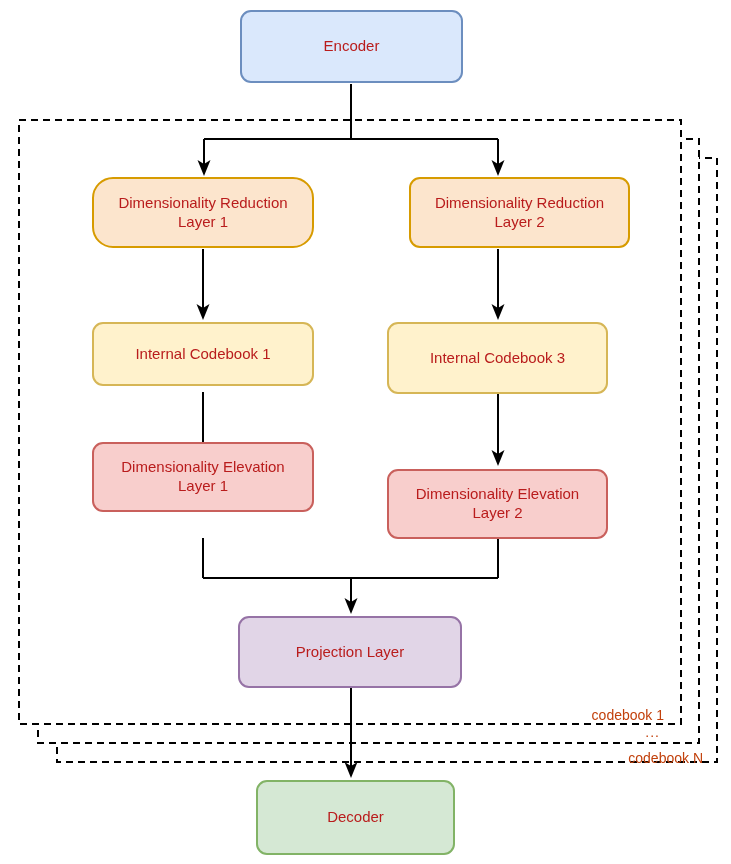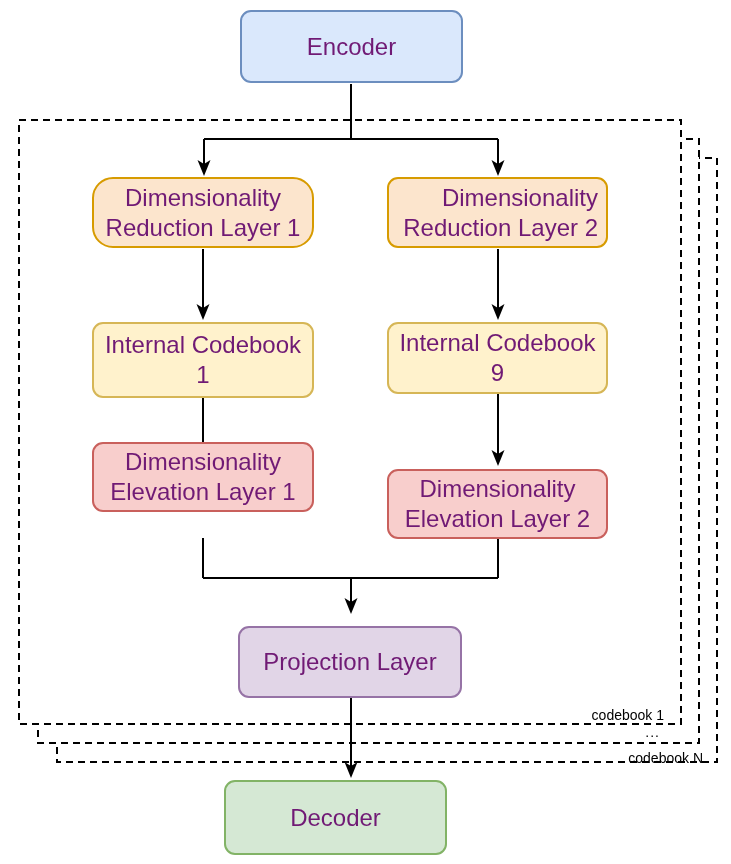--- a/index.html
+++ b/index.html
@@ -24,40 +24,40 @@
   .node {
     position: absolute;
     z-index: 2;
     box-sizing: border-box;
     border: 2px solid #000;
     border-radius: 11px;
     display: flex;
     align-items: center;
     justify-content: center;
     text-align: center;
-    font-size: 24px;
+    font-size: 15px;
     line-height: 1.25;
-    color: #701a75;
+    color: #b91c1c;
     padding: 4px 8px;
   }
   .node-encoder    { left: 240px; top: 10px;  width: 223px; height: 73px; }
   .node-reduction1 { left: 92px;  top: 177px; width: 222px; height: 71px; }
-  .node-reduction2 { left: 387px; top: 177px; width: 221px; height: 71px; text-align: right; }
-  .node-codebook1  { left: 92px;  top: 322px; width: 222px; height: 76px; }
+  .node-reduction2 { left: 409px; top: 177px; width: 221px; height: 71px; }
+  .node-codebook1  { left: 92px;  top: 322px; width: 222px; height: 64px; }
   .node-codebook2  { left: 387px; top: 322px; width: 221px; height: 72px; }
   .node-elevation1 { left: 92px;  top: 442px; width: 222px; height: 70px; }
   .node-elevation2 { left: 387px; top: 469px; width: 221px; height: 70px; }
   .node-projection { left: 238px; top: 616px; width: 224px; height: 72px; }
-  .node-decoder    { left: 224px; top: 780px; width: 223px; height: 75px; padding-left: 8px; }
+  .node-decoder    { left: 256px; top: 780px; width: 199px; height: 75px; padding-left: 8px; }
   .cb-label {
     position: absolute;
     z-index: 2;
     font-size: 14px;
     line-height: 14px;
-    color: #000000;
+    color: #c2410c;
     text-align: right;
     white-space: nowrap;
   }
   .cb-label-1 { right: 67px; top: 708px; }
   .cb-label-dots { right: 71px; top: 725px; letter-spacing: 1px; }
   .cb-label-n { right: 28px; top: 743px; margin-top: 8px; }
 </style>
 </head>
 <body>
 
@@ -94,27 +94,27 @@
   </svg>
 
   <div class="node node-encoder" style="background-color: rgb(218, 232, 252); border-color: rgb(108, 142, 191);">Encoder</div>
 
   <div class="node node-reduction1" style="background-color: rgb(252, 229, 205); border-color: rgb(215, 155, 0); border-radius: 21px;">Dimensionality Reduction Layer 1</div>
 
   <div class="node node-reduction2" style="background-color: rgb(252, 229, 205); border-color: rgb(215, 155, 0);">Dimensionality Reduction Layer 2</div>
 
   <div class="node node-codebook1" style="background-color: rgb(255, 242, 204); border-color: rgb(214, 182, 86);">Internal Codebook 1</div>
 
-  <div class="node node-codebook2" style="background-color: rgb(255, 242, 204); border-color: rgb(214, 182, 86);">Internal Codebook 9</div>
+  <div class="node node-codebook2" style="background-color: rgb(255, 242, 204); border-color: rgb(214, 182, 86);">Internal Codebook 3</div>
 
   <div class="node node-elevation1" style="background-color: rgb(248, 206, 204); border-color: rgb(201, 96, 92);">Dimensionality Elevation Layer 1</div>
 
   <div class="node node-elevation2" style="background-color: rgb(248, 206, 204); border-color: rgb(201, 96, 92);">Dimensionality Elevation Layer 2</div>
 
-  <div class="node node-projection" style="background-color: rgb(225, 213, 231); border-color: rgb(150, 115, 166); margin-top: 10px;">Projection Layer</div>
+  <div class="node node-projection" style="background-color: rgb(225, 213, 231); border-color: rgb(150, 115, 166);">Projection Layer</div>
 
   <div class="node node-decoder" style="background-color: rgb(213, 232, 212); border-color: rgb(130, 179, 102);">Decoder</div>
 
   <div class="cb-label cb-label-1">codebook 1</div>
   <div class="cb-label cb-label-dots">...</div>
   <div class="cb-label cb-label-n">codebook N</div>
 
 </div>
 
 </body></html>

